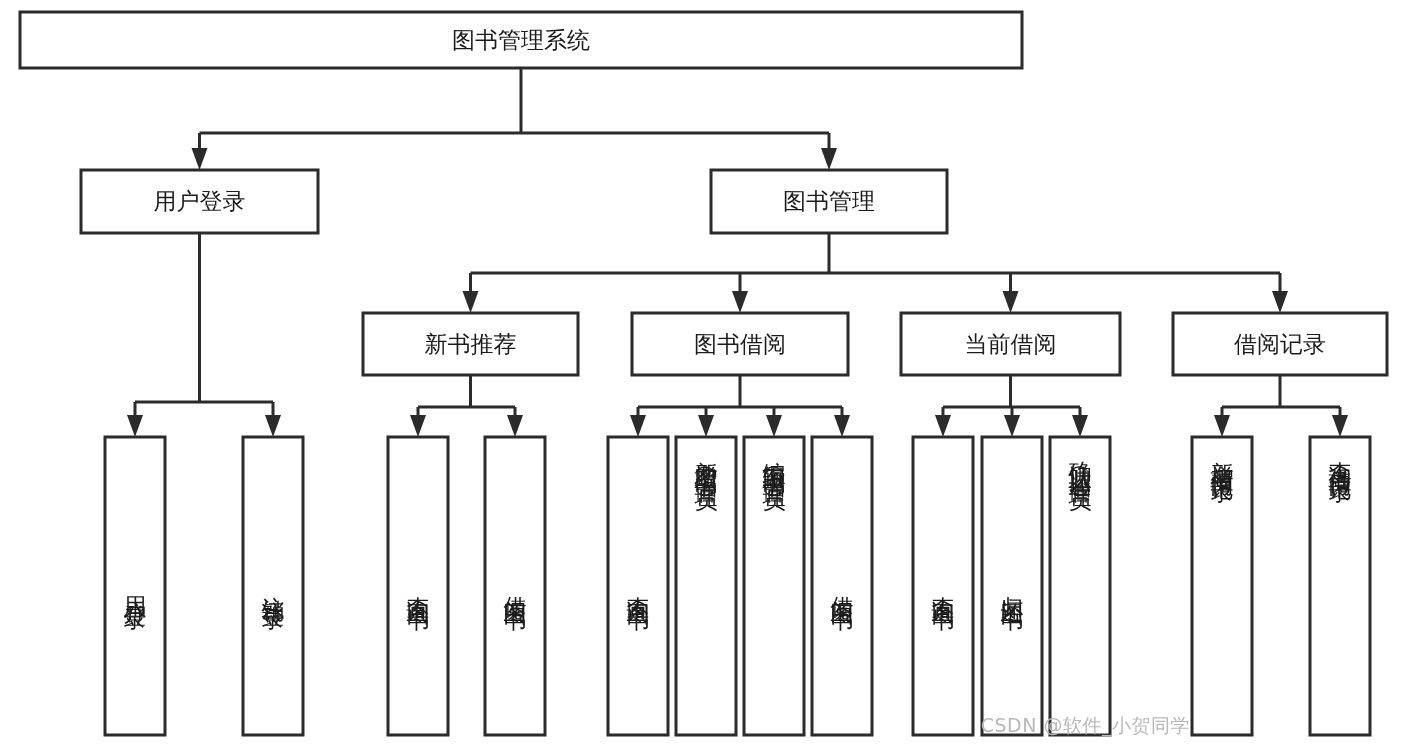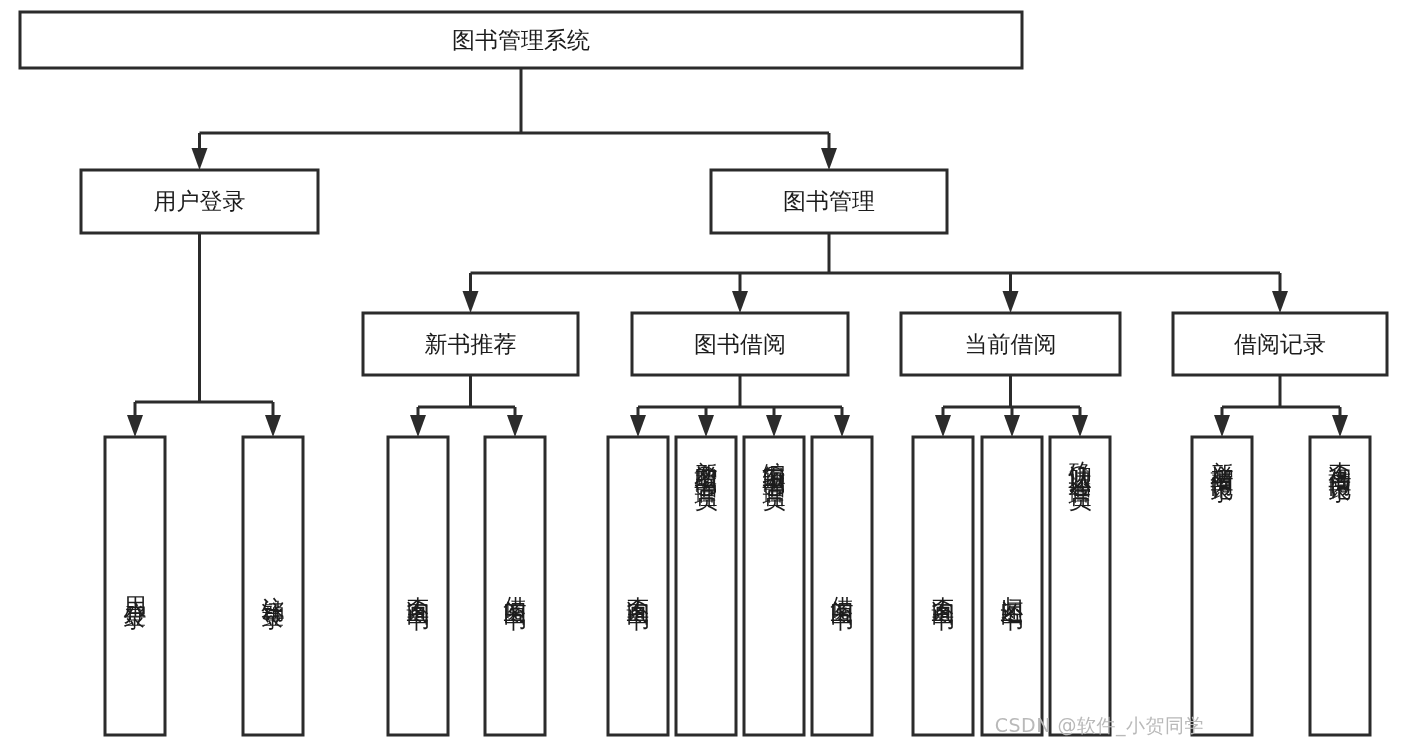--- a/index.html
+++ b/index.html
@@ -64,21 +64,21 @@
     color: #1c1c1c;
     writing-mode: vertical-rl;
     text-orientation: upright;
     letter-spacing: 4px;
     line-height: 1;
     white-space: nowrap;
     text-align: center;
   }
   #watermark {
     position: absolute;
-    right: 14px;
+    right: 28px;
     bottom: 8px;
     font-family: "DejaVu Sans", "Liberation Sans", sans-serif;
     font-size: 19px;
     color: #b9b9b9;
     letter-spacing: 0.5px;
     user-select: none;
     white-space: nowrap;
   }
 </style>
 </head>

